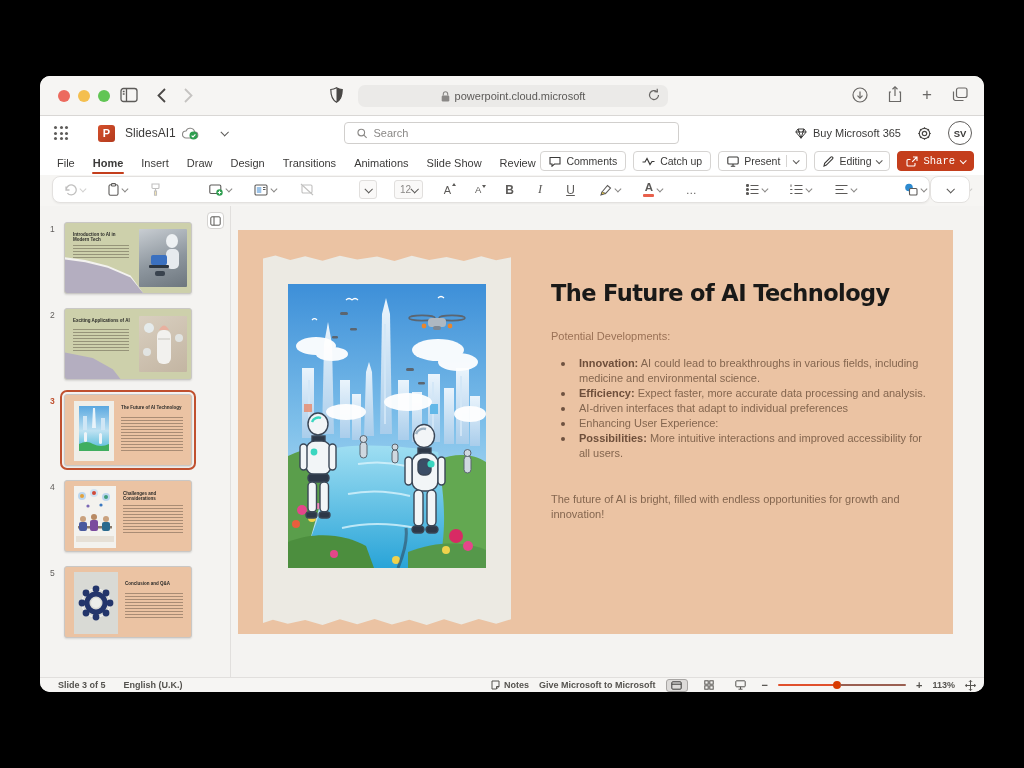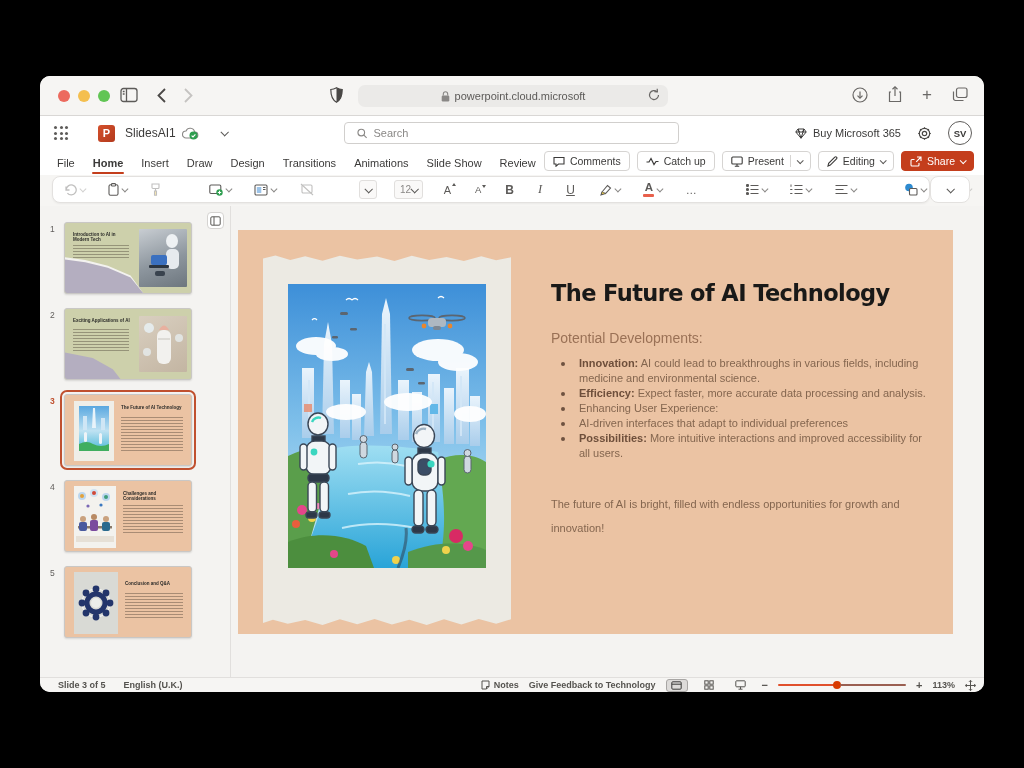--- a/index.html
+++ b/index.html
@@ -47,21 +47,21 @@
   .menubar { position:relative; height:25px; background:#fff; display:flex; align-items:stretch; padding-left:8px; }
   .menu-item { font-size:11px; color:#3b3a39; padding:0 9px; display:flex; align-items:center; cursor:pointer; position:relative; }
   .menu-item.active { font-weight:bold; }
   .menu-item.active::after { content:""; position:absolute; left:8px; right:8px; bottom:1px; height:2.5px;
                              background:#c43e1c; border-radius:2px; }
   .menu-right { position:absolute; right:10px; top:1px; display:flex; gap:7px; }
   .pill { height:20px; border:1px solid #d6d4d2; border-radius:4px; background:#fff; display:flex;
           align-items:center; gap:5px; padding:0 8px; font-size:10.5px; color:#3b3a39; cursor:pointer; }
   .pill .chev { width:5px; height:5px; }
   .pill-divider { width:1px; height:12px; background:#d6d4d2; margin:0 1px; }
-  .pill.share { background:#c43e1c; border-color:#c43e1c; color:#fff; }
+  .pill.share { background:#c43e1c; border-color:#c43e1c; color:#fff;font-family:Liberation Mono, monospace; }
   .pill.share .chev { border-color:#fff; }
 
   
   .ribbonrow { position:relative; height:31px; background:#f6f5f3; }
   .toolbar-card { position:absolute; left:12px; top:1px; width:878px; height:27px; background:#fff;
                   border:1px solid #e3e1df; border-radius:8px; box-shadow:0 1px 2px rgba(0,0,0,.05);
                   display:flex; align-items:center; padding:0 7px; gap:17px; }
   .collapse-card { position:absolute; right:14px; top:1px; width:40px; height:27px; background:#fff;
                    border:1px solid #e3e1df; border-radius:8px; display:flex; align-items:center; justify-content:center; }
   .tbtn { display:flex; align-items:center; gap:3px; padding:0 3.5px; height:22px; border-radius:3px;
@@ -105,26 +105,26 @@
 
   
   .canvas { position:absolute; left:192px; top:0; right:0; height:100%; }
   .slide { position:absolute; left:6px; top:24px; width:715px; height:404px; background:#ebc3a3; }
   .polaroid { position:absolute; left:25px; top:24px; width:248px; height:372px; background:#eceae3;
               filter:drop-shadow(0 2px 3px rgba(90,60,40,.25));
               clip-path:polygon(0% 1.2%, 5% .4%, 11% 1.6%, 17% .6%, 24% 1.8%, 31% .5%, 38% 1.5%, 46% .7%, 53% 1.9%, 60% .5%, 67% 1.6%, 74% .8%, 81% 1.9%, 88% .6%, 94% 1.7%, 100% .9%, 100% 98.2%, 94% 99.4%, 87% 98.1%, 80% 99.6%, 73% 98.2%, 66% 99.7%, 59% 98.3%, 52% 99.6%, 45% 98.1%, 38% 99.5%, 31% 98.2%, 24% 99.7%, 17% 98.4%, 10% 99.4%, 4% 98.3%, 0% 99.2%); }
   .polaroid svg { position:absolute; left:25px; top:30px; }
   .slide-title { position:absolute; left:313px; top:50px; width:390px; font-family:"DejaVu Sans",sans-serif;
                  font-weight:bold; font-size:22.5px; letter-spacing:-.6px; color:#191918; }
-  .slide-sub { position:absolute; left:313px; top:100px; font-size:14px; color:#9a7156; }
+  .slide-sub { position:absolute; left:313px; top:100px; font-size:11px; color:#9a7156; }
   .bullets { position:absolute; left:318px; top:126px; width:372px; font-size:11px; line-height:15px; color:#84664f; }
   .bullet { display:flex; margin-bottom:0; }
   .bullet .dot { flex:0 0 4px; width:4px; height:4px; border-radius:50%; background:#6e5240; margin:6px 14px 0 5px; }
   .bullet b { color:#6e4f3b;margin-top:14px; }
-  .closing { position:absolute; left:313px; top:262px; width:380px; font-size:11px; line-height:24px; color:#84664f; }
+  .closing { position:absolute; left:313px; top:262px; width:380px; font-size:11px; line-height:15px; color:#84664f; }
 
   
   .statusbar { position:absolute; left:0; bottom:0; width:944px; height:15px; background:#f6f5f3;
                border-top:1px solid #e1dfdd; display:flex; align-items:center; font-size:9px; color:#55534f;font-weight:bold; }
   .status-left { display:flex; gap:18px; padding-left:18px; }
   .status-right { position:absolute; right:8px; display:flex; align-items:center; gap:10px; }
   .viewbtn { display:flex; align-items:center; justify-content:center; width:22px; height:13px; border-radius:3px; color:#55534f; }
   .viewbtn.sel { background:#dddbd9; border:1px solid #a8a6a4; }
   .zoomtrack { display:flex; align-items:center; width:128px; height:8px; position:relative; }
   .ztr-l { height:2px; width:56px; background:#e0502c; border-radius:1px; }
@@ -746,25 +746,25 @@
           <div class="bullet">
               <span class="dot"></span>
               <div><b>Innovation:</b><span> AI could lead to breakthroughs in various fields, including medicine and environmental science.</span></div>
             </div>
           <div class="bullet">
               <span class="dot"></span>
               <div><b>Efficiency:</b><span> Expect faster, more accurate data processing and analysis.</span></div>
             </div>
           <div class="bullet">
               <span class="dot"></span>
-              <div><b></b><span>Enhancing User Experience:</span></div>
+              <div><b></b><span>AI-driven interfaces that adapt to individual preferences</span></div>
             </div>
           <div class="bullet">
               <span class="dot"></span>
-              <div><b></b><span>AI-driven interfaces that adapt to individual preferences</span></div>
+              <div><b></b><span>Enhancing User Experience:</span></div>
             </div>
           <div class="bullet">
               <span class="dot"></span>
               <div><b>Possibilities:</b><span> More intuitive interactions and improved accessibility for all users.</span></div>
             </div>
         </div>
 
         <div class="closing">The future of AI is bright, filled with endless opportunities for growth and innovation!</div>
       </div>
     </div>
@@ -776,21 +776,21 @@
       <span>English (U.K.)</span>
     </div>
     <div class="status-right">
       <span style="display:flex;align-items:center;gap:4px;">
         <svg width="9" height="10" viewBox="0 0 9 10" fill="none" stroke="#55534f" stroke-width="1">
             <path d="M1 1 H8 V6.5 L5.5 9 H1 Z"></path>
             <path d="M5.5 9 V6.5 H8"></path>
           </svg>
         <span>Notes</span>
       </span>
-      <span>Give Feedback to Technology</span>
+      <span>Give Microsoft to Microsoft</span>
       <span class="viewbtn sel">
         <svg width="11" height="9" viewBox="0 0 11 9" fill="none" stroke="#3b3a39" stroke-width="1">
             <rect x="0.8" y="0.8" width="9.4" height="7.4" rx="1"></rect>
             <line x1="0.8" y1="3.2" x2="10.2" y2="3.2"></line>
           </svg>
       </span>
       <span class="viewbtn">
         <svg width="10" height="10" viewBox="0 0 10 10" fill="none" stroke="#55534f" stroke-width="1">
             <rect x="0.8" y="0.8" width="3.4" height="3.4"></rect>
             <rect x="5.8" y="0.8" width="3.4" height="3.4"></rect>

